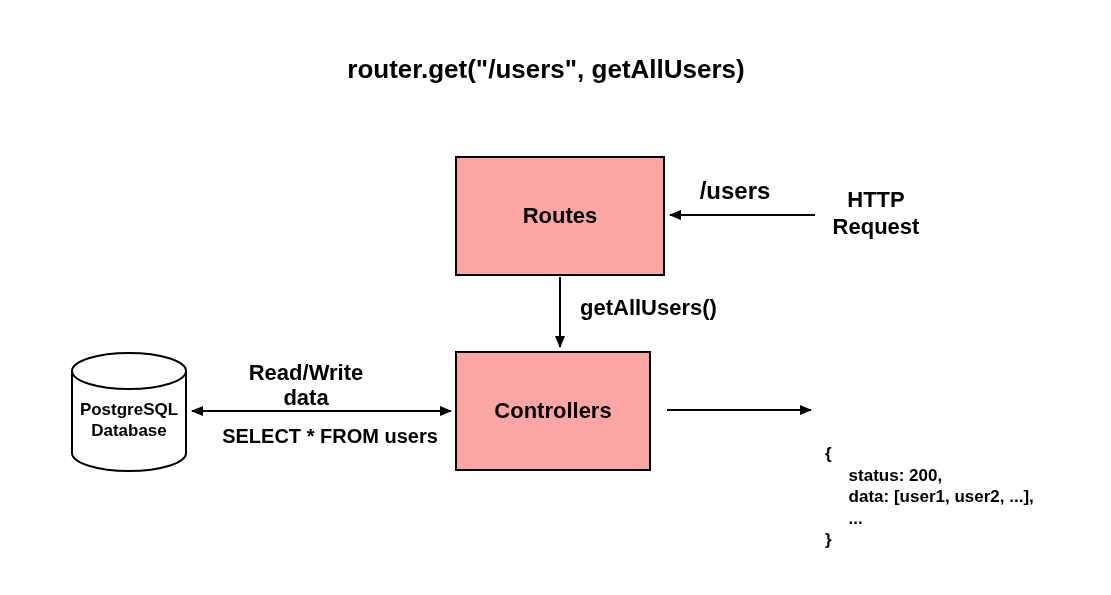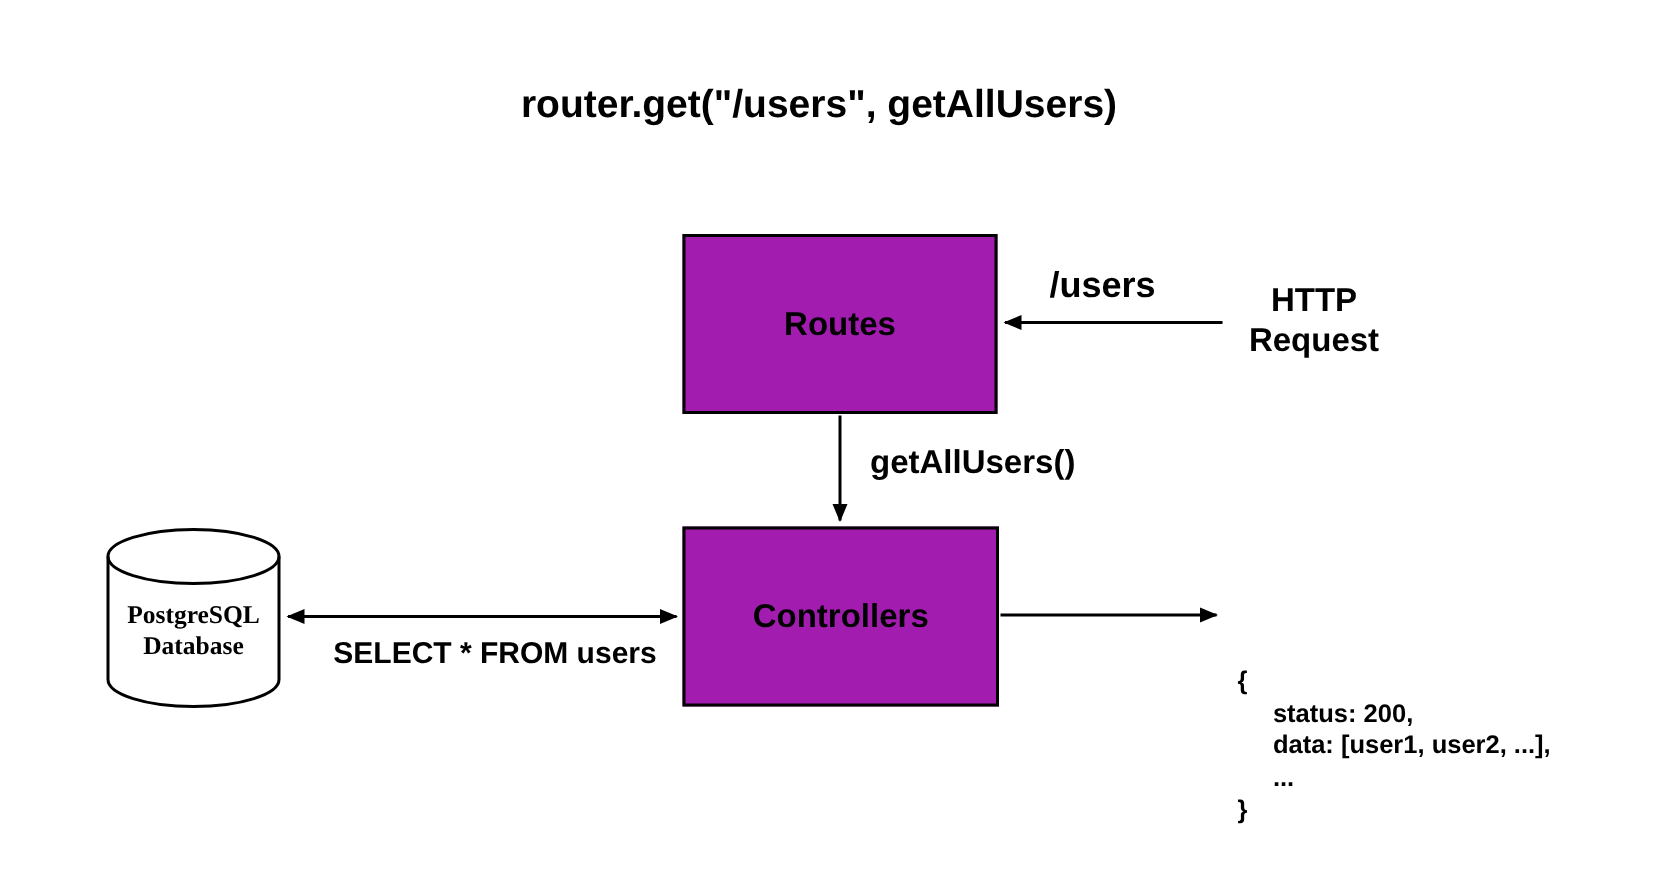--- a/index.html
+++ b/index.html
@@ -14,36 +14,36 @@
   }
   .abs { position: absolute; }
   .diagram-title {
     left: 146px; top: 54px; width: 800px;
     text-align: center;
     font-size: 26px; font-weight: bold;
     white-space: nowrap;
   }
   .node-box {
     border: 2px solid #000000;
-    background: #a21caf;
+    background: #fca5a5;
     display: flex; align-items: center; justify-content: center;
     font-size: 22px; font-weight: bold;
   }
   .routes-box { left: 455px; top: 156px; width: 210px; height: 120px; }
-  .controllers-box { left: 455px; top: 351px; width: 211px; height: 120px; text-align: right; }
+  .controllers-box { left: 455px; top: 351px; width: 196px; height: 120px; text-align: right; }
   .svg-layer { left: 0; top: 0; width: 1111px; height: 595px; }
   .lbl { font-weight: bold; white-space: pre-line; }
   .lbl-users { left: 655px; top: 177px; width: 160px; text-align: center; font-size: 24px; }
   .lbl-http-request { left: 796px; top: 186px; width: 160px; text-align: center; font-size: 22px; line-height: 27px; }
   .lbl-handler { left: 580px; top: 295px; font-size: 22px; }
   .lbl-readwrite { left: 206px; top: 360px; width: 200px; text-align: center; font-size: 22px; line-height: 25px; }
   .lbl-sql { left: 205px; top: 425px; width: 250px; text-align: center; font-size: 20px; white-space: nowrap; }
   .lbl-db {
     left: 59px; top: 399px; width: 140px; text-align: center;
-    font-size: 17px; font-weight: bold; line-height: 21px; white-space: pre-line; font-family: Liberation Serif, serif;
+    font-size: 17px; font-weight: bold; line-height: 21px; white-space: pre-line;
   }
   .lbl-http-response { left: 818px; top: 384px; font-size: 22px; line-height: 24px; }
   .lbl-json {
     left: 825px; top: 443px;
     font-size: 17px; font-weight: bold; line-height: 21.5px;
     white-space: pre;
   }
 </style>
 </head>
 <body>
@@ -87,20 +87,22 @@
 
   <div class="abs node-box controllers-box">
     <span>Controllers</span>
   </div>
 
   <div class="abs lbl-db">PostgreSQL
 Database</div>
 
   <div class="abs lbl lbl-users">/users</div>
   <div class="abs lbl lbl-handler">getAllUsers()</div>
+  <div class="abs lbl lbl-readwrite">Read/Write
+data</div>
   <div class="abs lbl lbl-http-request">HTTP
 Request</div>
 
   <div class="abs lbl lbl-sql">SELECT * FROM users</div>
   <div class="abs lbl-json">{
      status: 200,
      data: [user1, user2, ...],
      ...
 }</div>
 

